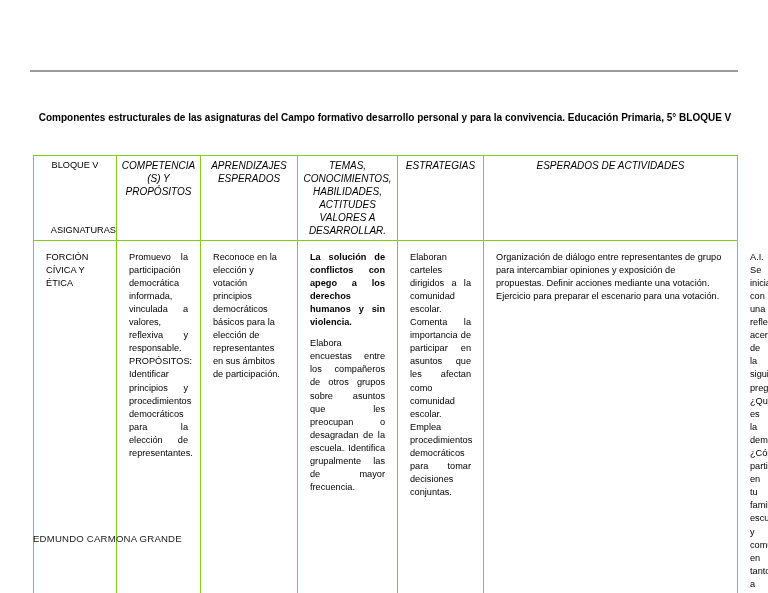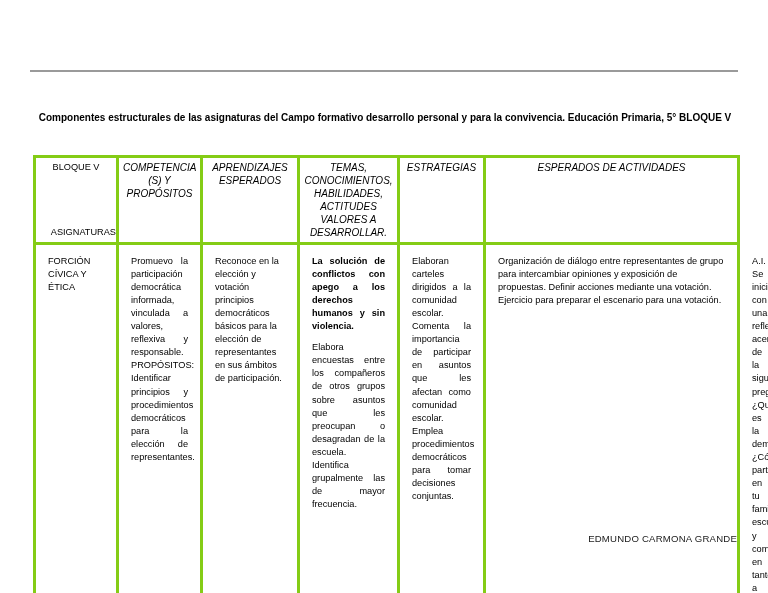--- a/index.html
+++ b/index.html
@@ -82,21 +82,21 @@
   table.main-table {
     position: absolute;
     left: 33px;
     top: 155px;
     width: 704px;
     border-collapse: collapse;
     table-layout: fixed;
   }
   table.main-table td,
   table.main-table th {
-    border: 3px solid #84cc16;
+    border: 1px solid #84cc16;
     vertical-align: top;
     padding: 2px 4px 2px 4px;
     font-size: 9.2px;
     line-height: 13.1px;
   }
   table.main-table th {
     text-align: center;
     font-weight: normal;
     padding-top: 3px;
   }
@@ -142,21 +142,20 @@
   td.body-cell {
     height: 310px;
   }
 
   
   .footer-name {
     position: absolute;
     left: 33px;
     top: 533px;
     width: 704px;
-    text-align: right;
     font-size: 9.6px;
     color: #1a1a1a;
     letter-spacing: 0.2px;
   }
 </style>
 </head>
 <body>
 
 <div class="page-header">
   <div class="header-rule"></div>

